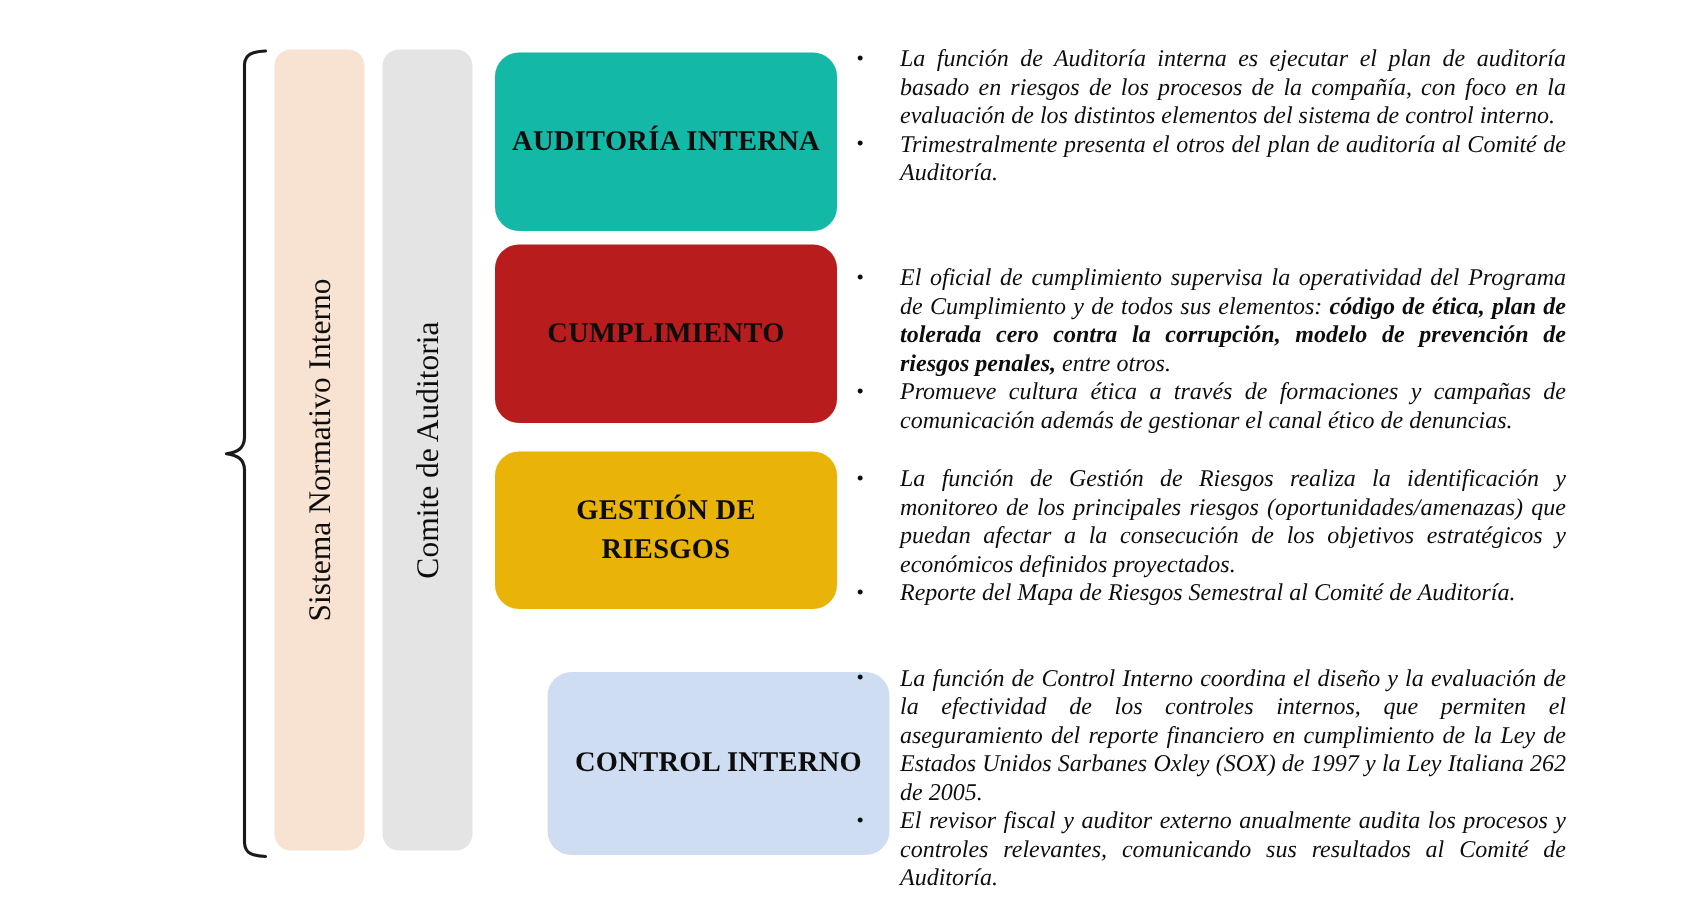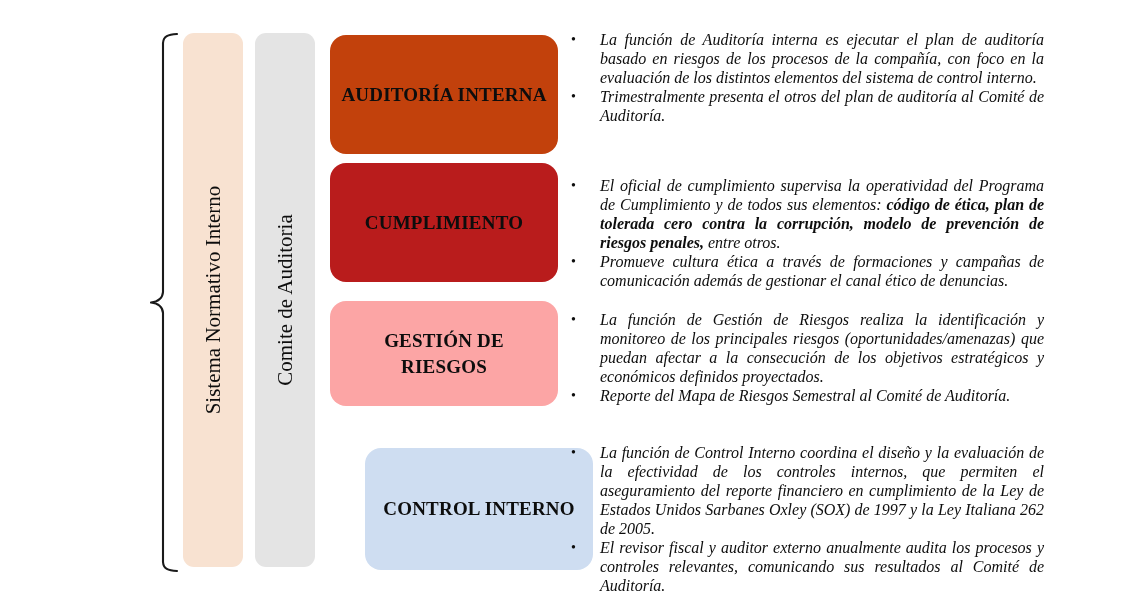--- a/index.html
+++ b/index.html
@@ -169,27 +169,27 @@
       <span>Sistema Normativo Interno</span>
     </div>
   </div>
 
   <div class="vcol" id="col-comite" style="background: rgb(228, 228, 228);">
     <div class="vcol-inner">
       <span>Comite de Auditoria</span>
     </div>
   </div>
 
-  <div class="pillar" id="pillar-0" style="background: #c2410c;">
+  <div class="pillar" id="pillar-0" style="background: #14b8a6;">
     <span>AUDITORÍA INTERNA</span>
   </div>
   <div class="pillar" id="pillar-1" style="background: #b91c1c;">
     <span>CUMPLIMIENTO</span>
   </div>
-  <div class="pillar" id="pillar-2" style="background: #fca5a5; justify-content: flex-end;">
+  <div class="pillar" id="pillar-2" style="background: #eab308; justify-content: flex-end;">
     <span>GESTIÓN DE RIESGOS</span>
   </div>
   <div class="pillar" id="pillar-3" style="background: rgb(206, 221, 241);">
     <span>CONTROL INTERNO</span>
   </div>
 
   <div class="desc-block" id="desc-0">
     <div class="desc-item">
       <div class="desc-bullet">•</div>
       <div class="desc-text">La función de Auditoría interna es ejecutar el plan de auditoría basado en riesgos de los procesos de la compañía, con foco en la evaluación de los distintos elementos del sistema de control interno.</div>

